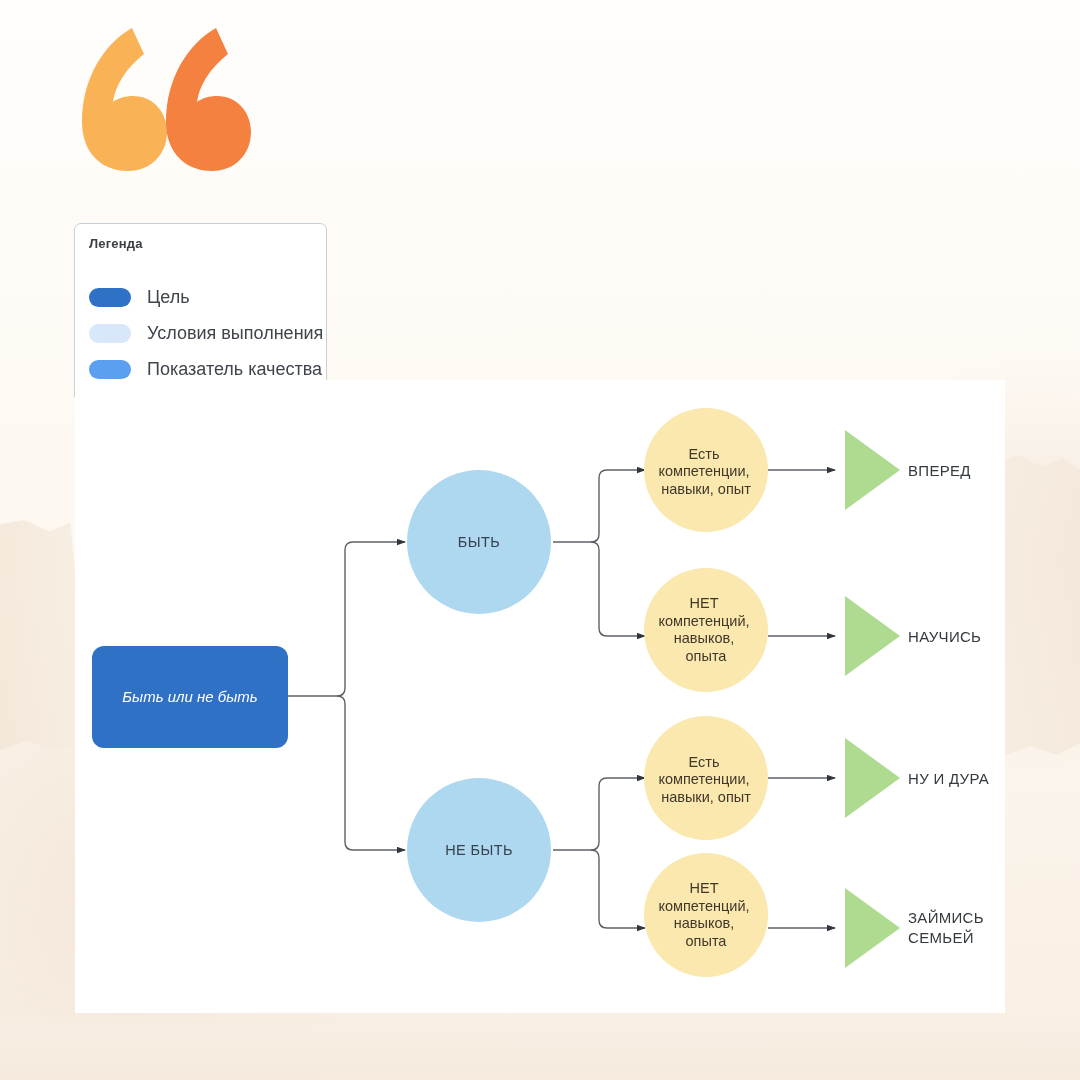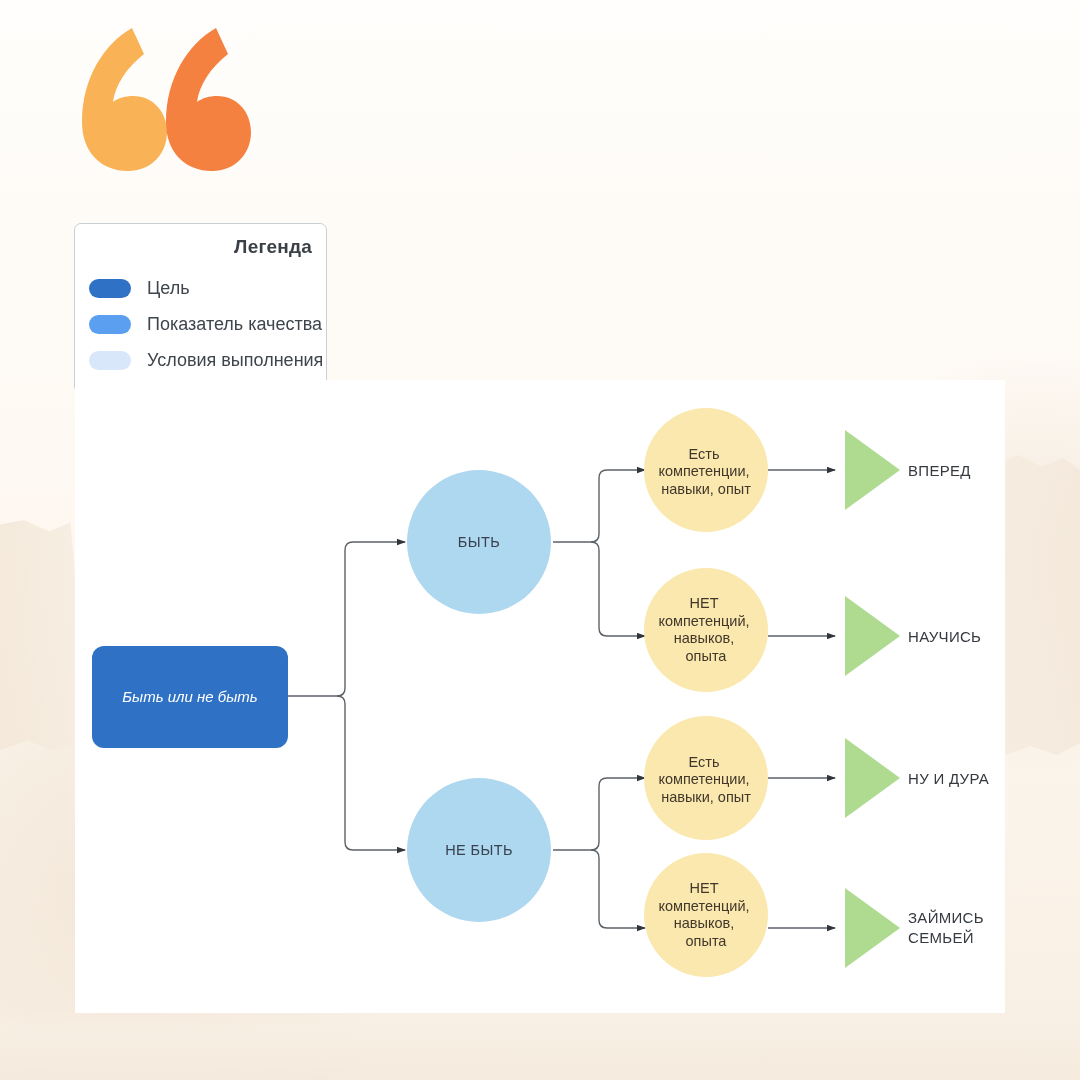--- a/index.html
+++ b/index.html
@@ -60,25 +60,25 @@
     position: absolute;
     left: 74px; top: 223px;
     width: 253px;
     box-sizing: border-box;
     background: #ffffff;
     border: 1px solid #c9cfd6;
     border-radius: 7px;
     padding: 12px 14px 14px 14px;
   }
   #legend-title {
-    text-align: right;
-    font-size: 19px;
+    text-align: left;
+    font-size: 13px;
     font-weight: bold;
     color: #3b4046;
-    margin-bottom: 12px;
+    margin-bottom: 28px;
     letter-spacing: .2px;
   }
   .legend-row {
     display: flex;
     align-items: center;
     height: 36px;
   }
   .legend-swatch {
     width: 42px; height: 19px;
     border-radius: 10px;
@@ -146,27 +146,27 @@
 
 <div id="legend-card">
   <div id="legend-title">Легенда</div>
 
   <div class="legend-row">
     <span class="legend-swatch" style="background:#2f71c4"></span>
     <span class="legend-label">Цель</span>
   </div>
 
   <div class="legend-row">
+    <span class="legend-swatch" style="background:#d9e7fb"></span>
+    <span class="legend-label">Условия выполнения</span>
+  </div>
+
+  <div class="legend-row">
     <span class="legend-swatch" style="background:#5a9ff0"></span>
     <span class="legend-label">Показатель качества</span>
-  </div>
-
-  <div class="legend-row">
-    <span class="legend-swatch" style="background:#d9e7fb"></span>
-    <span class="legend-label">Условия выполнения</span>
   </div>
 </div>
 
 <div id="diagram-canvas">
   <svg id="flow-svg" width="930" height="633" viewBox="0 0 930 633">
     <defs>
       <marker id="arrow" markerWidth="9" markerHeight="9" refX="8" refY="3.2" orient="auto" markerUnits="userSpaceOnUse">
         <path d="M0,0 L9,3.2 L0,6.4 z" fill="#31363c"></path>
       </marker>
     </defs>

